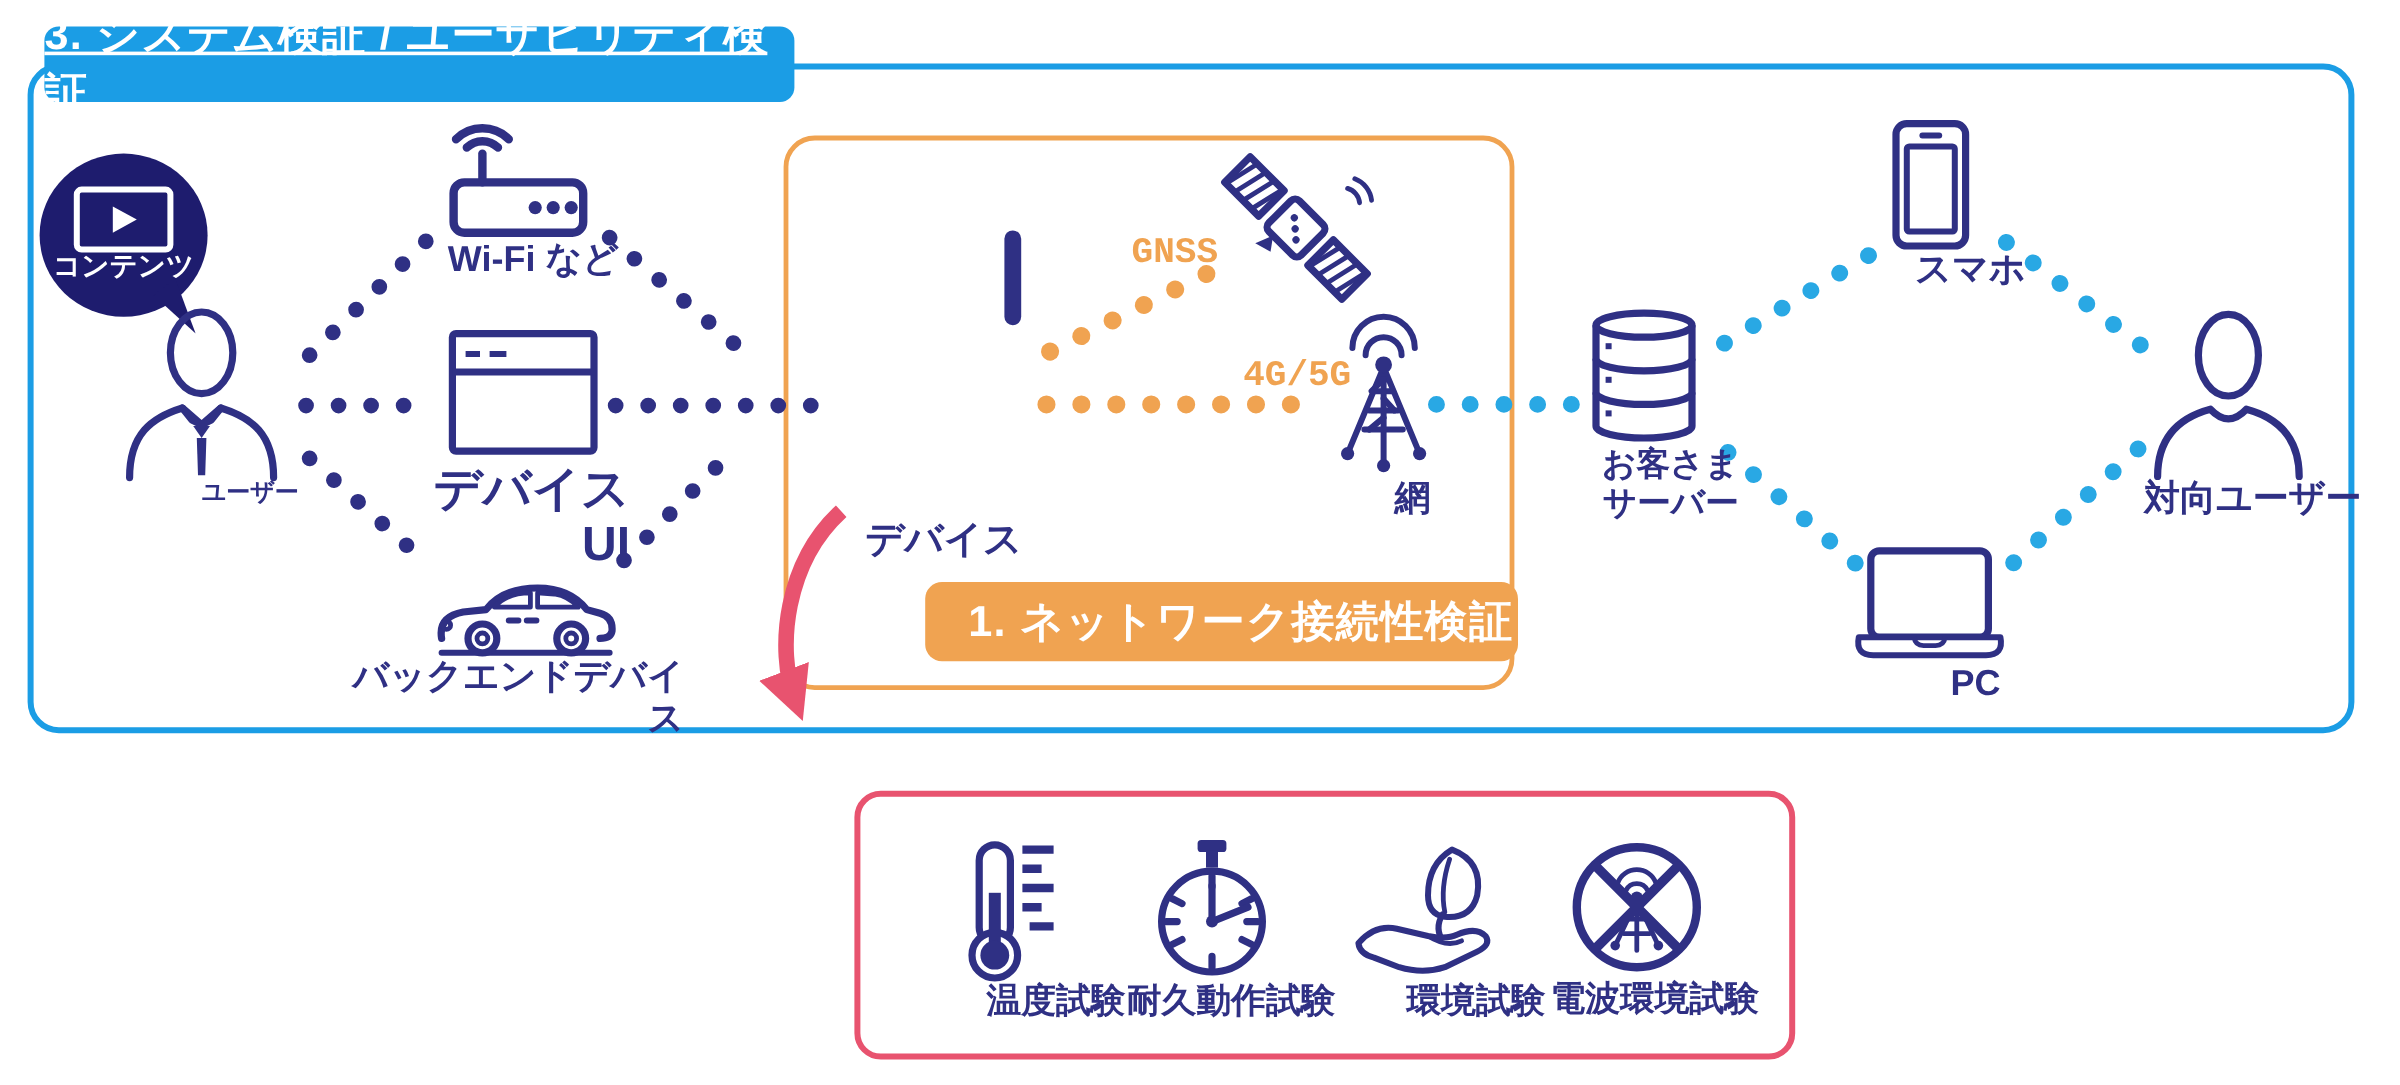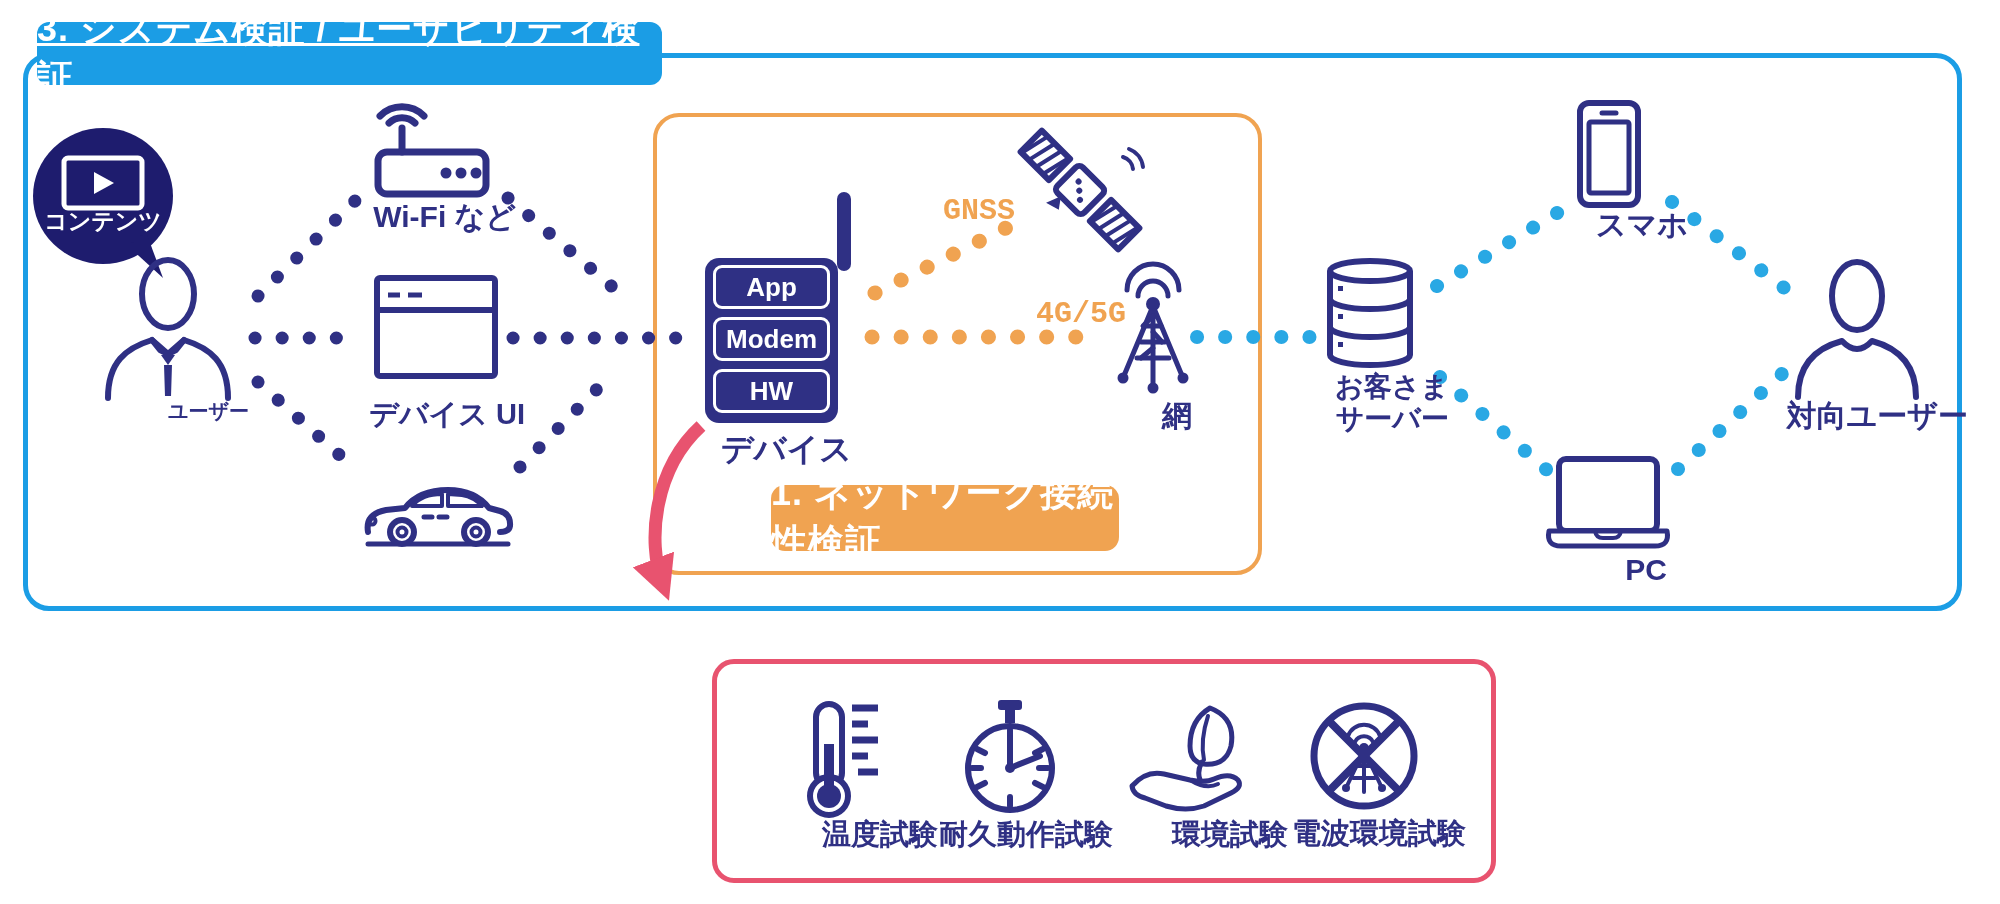--- a/index.html
+++ b/index.html
@@ -9,21 +9,21 @@
   }
   .box{position:absolute;border-radius:26px;background:transparent;}
   .box-system{left:23px;top:53px;width:1929px;height:548px;border:5px solid #1B9DE5;z-index:1;}
   .box-network{left:653px;top:113px;width:601px;height:454px;border:4px solid #F0A351;z-index:1;}
   .box-load{left:712px;top:659px;width:774px;height:214px;border:5px solid #E8536F;border-radius:22px;z-index:1;}
   .tag{
     position:absolute;color:#fff;font-weight:700;display:flex;align-items:center;justify-content:center;
     z-index:5;letter-spacing:1px;
   }
   .tag-system{left:37px;top:22px;width:625px;height:63px;background:#1B9DE5;border-radius:12px;font-size:36px;text-decoration:underline;}
-  .tag-network{left:771px;top:485px;width:348px;height:66px;background:#F0A351;border-radius:14px;font-size:36px;}
+  .tag-network{left:771px;top:485px;width:462px;height:66px;background:#F0A351;border-radius:14px;font-size:36px;padding-left:32px;}
   .tag-load{left:723px;top:622px;width:307px;height:68px;background:#E8536F;border-radius:14px;font-size:36px;}
   .lbl{
     position:absolute;color:#2F3084;font-weight:600;text-align:right;z-index:4;line-height:1.15;
   }
   .lbl-orange{color:#F0A351;font-weight:700;font-family:Liberation Mono, monospace;}
   svg.icon{position:absolute;z-index:3;overflow:visible;}
   #wires{position:absolute;left:0;top:0;z-index:2;}
   .device-unit{
     position:absolute;left:705px;top:258px;width:133px;height:165px;background:#2F3084;border-radius:14px;
     z-index:3;display:flex;flex-direction:column;align-items:center;padding-top:7px;box-sizing:border-box;gap:8px;
@@ -106,45 +106,41 @@
   </svg>
   <div class="lbl" style="left:356px;top:200px;width:160px;font-size:30px">Wi-Fi など</div>
 
   <svg class="icon" style="left:374px;top:275px" width="124" height="104" viewBox="0 0 124 104">
     <g stroke="#2F3084" fill="none">
       <rect x="3" y="3" width="118" height="98" rx="3" stroke-width="6"></rect>
       <path d="M3,35 L121,35" stroke-width="6"></path>
       <path d="M14,20 L26,20 M34,20 L48,20" stroke-width="5"></path>
     </g>
   </svg>
-  <div class="lbl" style="left:345px;top:398px;width:180px;font-size:29px">デバイス UI</div>
+  <div class="lbl" style="left:345px;top:385px;width:180px;font-size:40px">デバイス UI</div>
 
   <svg class="icon" style="left:358px;top:462px" width="160" height="86" viewBox="0 0 160 86">
     <g stroke="#2F3084" fill="none" stroke-linecap="round" stroke-linejoin="round">
       <path d="M10,82 L150,82" stroke-width="5"></path>
       <path d="M10,70 Q7,52 28,48 L47,46 Q61,28 90,28 Q117,28 131,46 L142,49 Q153,52 152,64 Q151,70 142,70" stroke-width="6"></path>
       <path d="M54,44 Q64,32 84,32 L84,44 Z" stroke-width="4"></path>
       <path d="M90,32 L104,33 Q116,35 124,44 L90,44 Z" stroke-width="4"></path>
       <path d="M66,55 L74,55 M81,55 L89,55" stroke-width="5"></path>
       <circle cx="14" cy="59" r="3.5" stroke-width="4"></circle>
       <circle cx="44" cy="70" r="12" stroke-width="6" fill="#fff"></circle>
       <circle cx="118" cy="70" r="12" stroke-width="6" fill="#fff"></circle>
       <circle cx="44" cy="70" r="4.5" stroke-width="4"></circle>
       <circle cx="118" cy="70" r="4.5" stroke-width="4"></circle>
     </g>
   </svg>
+  <div class="lbl" style="left:270px;top:547px;width:300px;font-size:30px">バックエンドデバイス</div>
 
   <svg class="icon" style="left:820px;top:192px" width="46" height="80" viewBox="0 0 46 80">
     <path d="M24,7 L24,72" stroke="#2F3084" stroke-width="14" stroke-linecap="round"></path>
   </svg>
-  <div class="device-unit">
-    <div class="device-layer">App</div>
-    <div class="device-layer">Modem</div>
-    <div class="device-layer">HW</div>
-  </div>
   <div class="lbl" style="left:692px;top:431px;width:160px;font-size:32px">デバイス</div>
 
   <svg class="icon" style="left:1015px;top:125px" width="130" height="130" viewBox="0 0 130 130">
     <g transform="rotate(45 65 65)">
       <g stroke="#2F3084" fill="none" stroke-width="6" stroke-linejoin="round">
         <rect x="-4" y="50" width="40" height="30"></rect>
         <rect x="94" y="50" width="40" height="30"></rect>
         <rect x="46" y="47" width="38" height="36" rx="5"></rect>
       </g>
       <g stroke="#2F3084" stroke-width="4">

